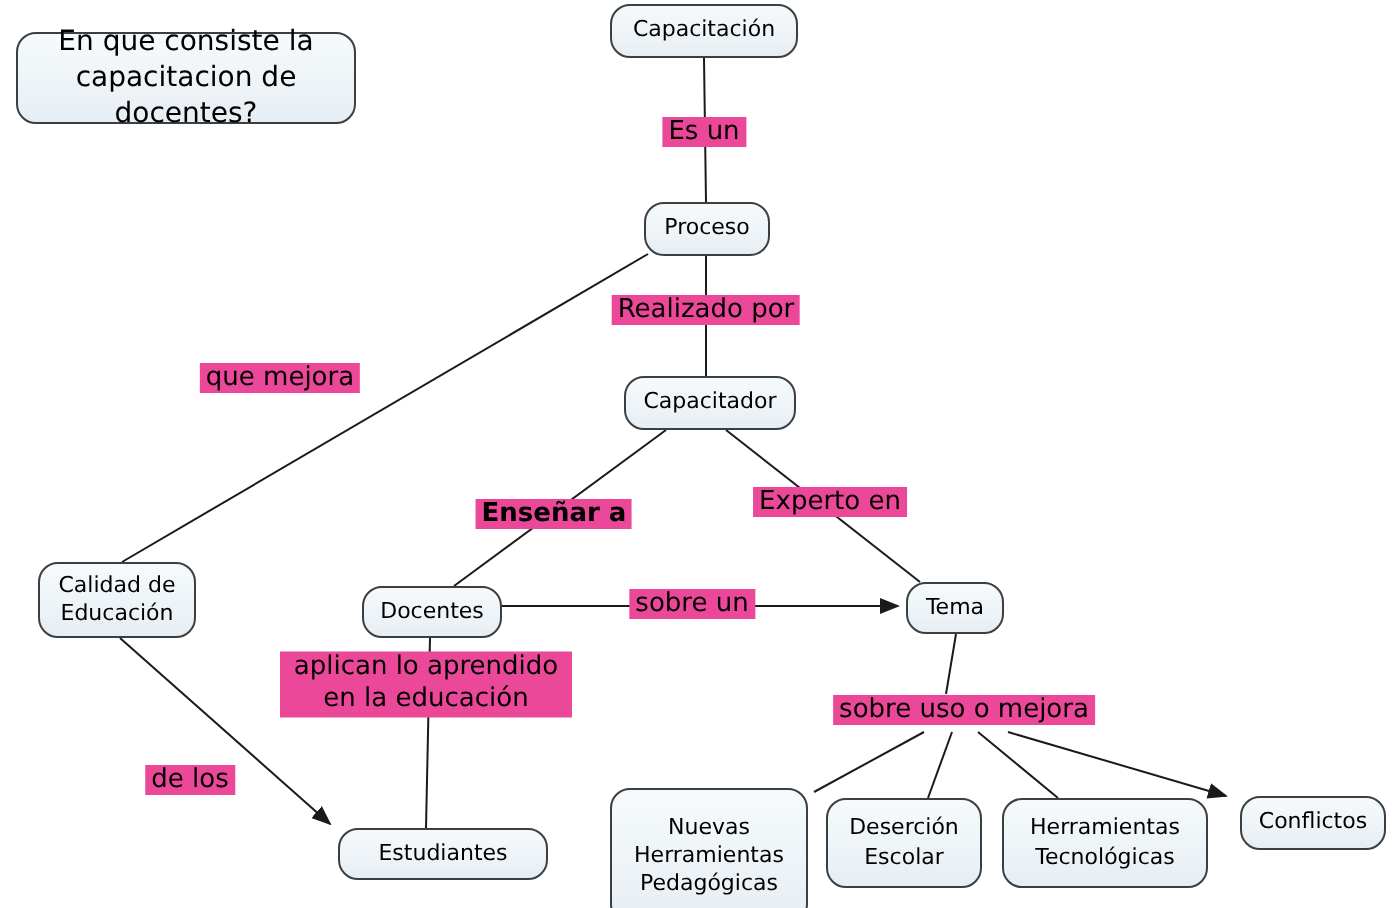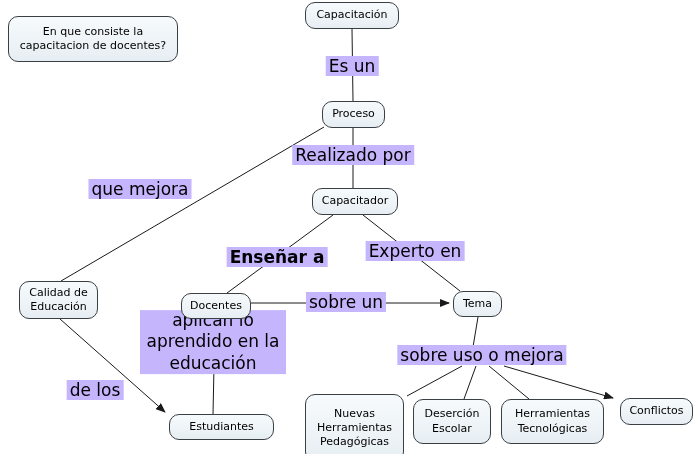--- a/index.html
+++ b/index.html
@@ -26,28 +26,28 @@
     text-align: center;
     background: linear-gradient(180deg, #f6fafc 0%, #e7eef3 100%);
     border: 1px solid #3a3f44;
     border-radius: 10px;
     font-size: 11px;
     line-height: 1.3;
     padding: 2px 6px;
     z-index: 3;
   }
   .question {
-    font-size: 11px;
+    font-size: 14px;
   }
   .link-label {
     position: absolute;
     transform: translate(-50%, -50%);
-    background: #c4b5fd;
+    background: #ec4899;
     padding: 0 3px;
-    font-size: 17px;
+    font-size: 13px;
     white-space: nowrap;
     z-index: 2;
   }
   .link-label.multiline {
     white-space: normal;
     text-align: center;
     width: 140px;
     line-height: 1.25;
   }
 </style>

